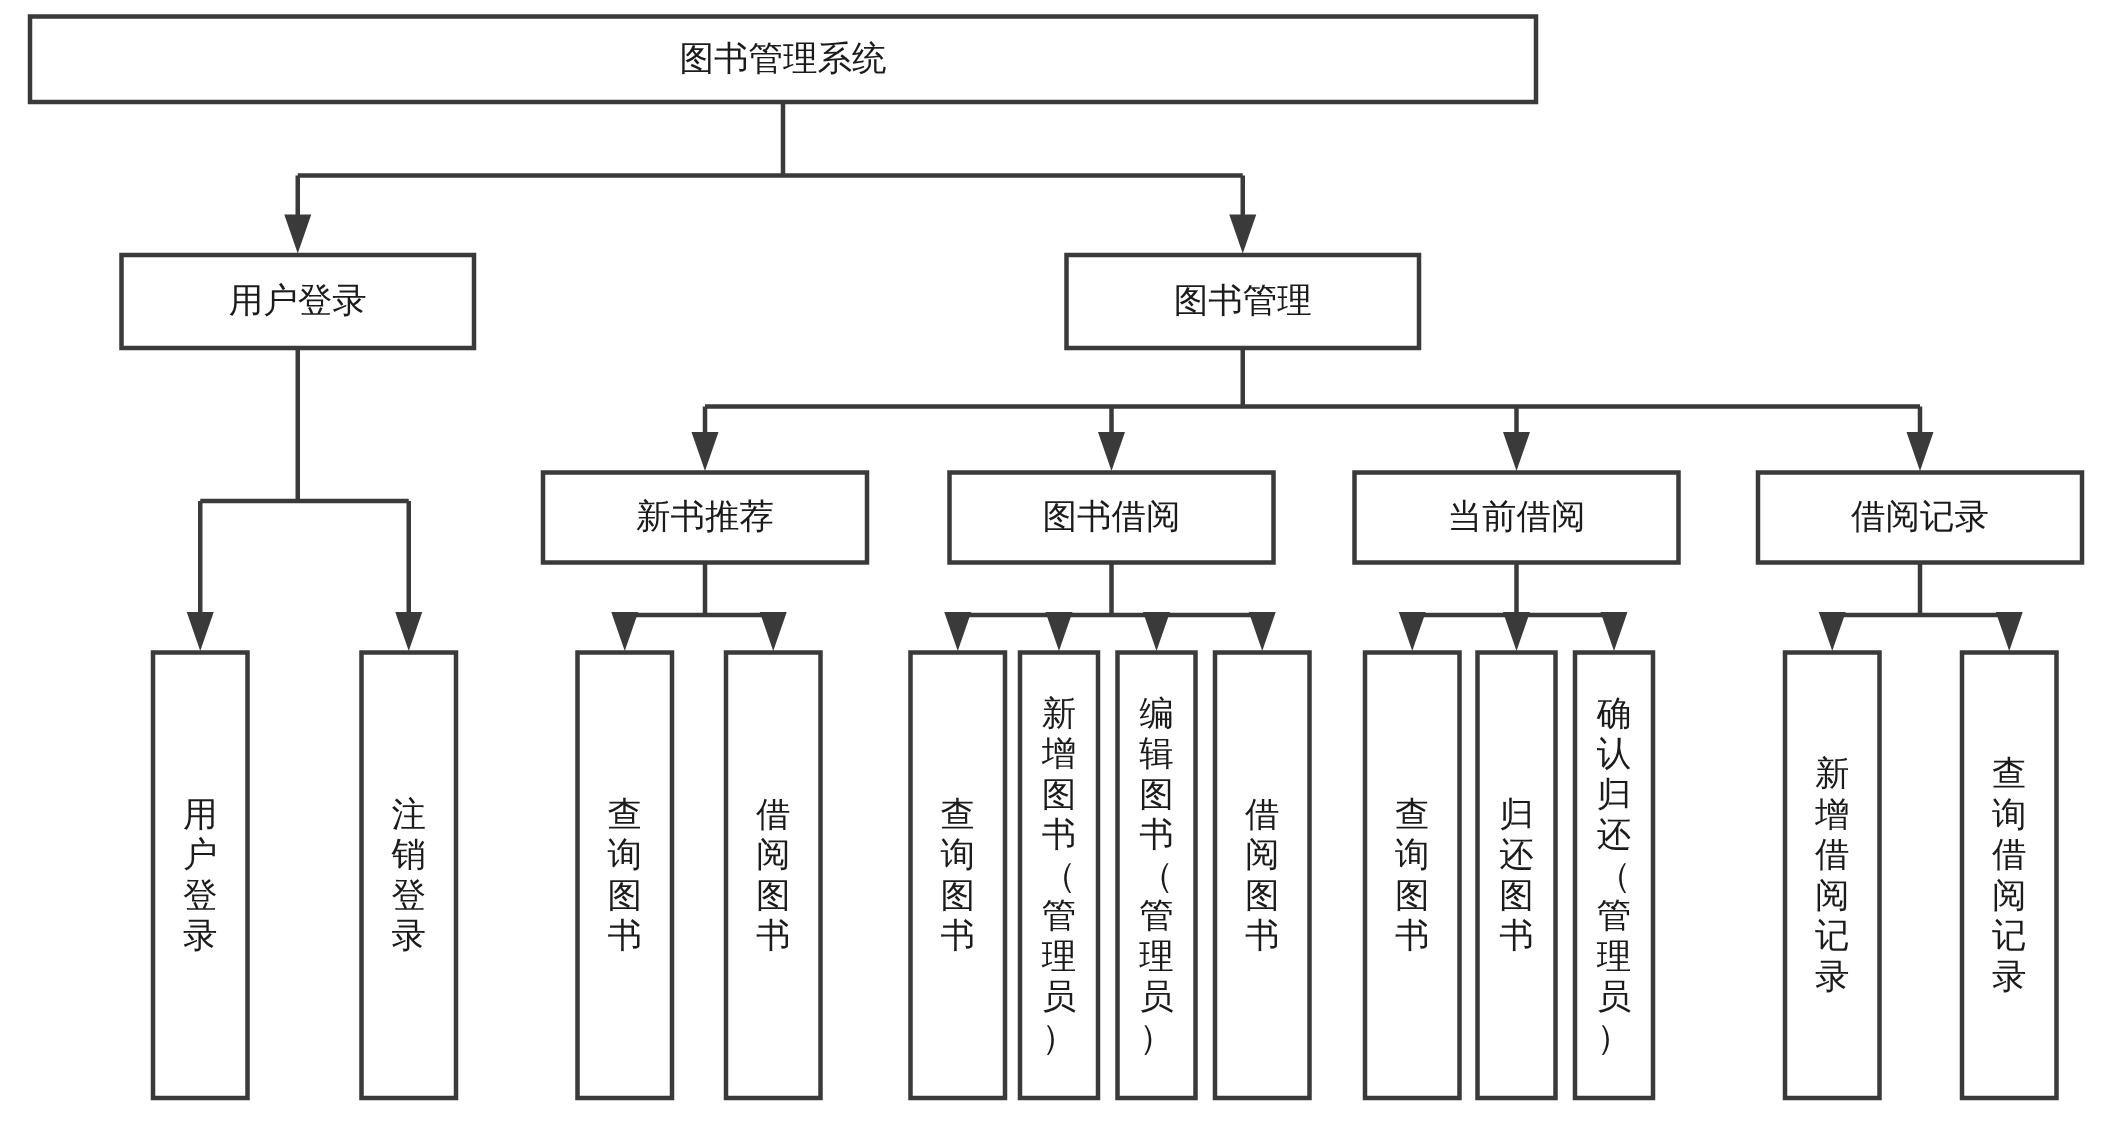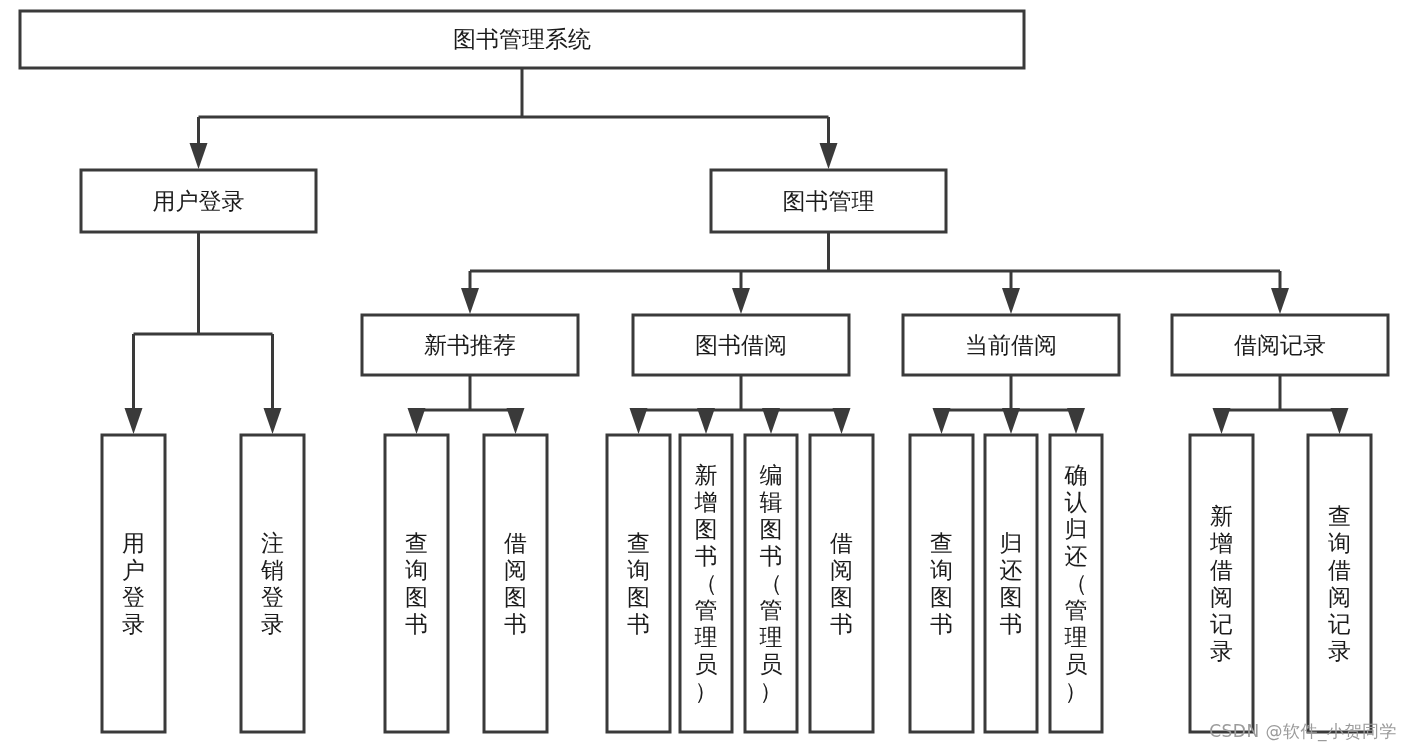--- a/index.html
+++ b/index.html
@@ -203,14 +203,13 @@
         <g>
           <rect x="1190" y="435" width="63" height="297" class="node-box"></rect>
           <text x="1221.5" y="523.56" class="node-label-v"><tspan x="1221.5" dy="0">新</tspan><tspan x="1221.5" dy="27">增</tspan><tspan x="1221.5" dy="27">借</tspan><tspan x="1221.5" dy="27">阅</tspan><tspan x="1221.5" dy="27">记</tspan><tspan x="1221.5" dy="27">录</tspan></text>
         </g>
         <g>
           <rect x="1308" y="435" width="63" height="297" class="node-box"></rect>
           <text x="1339.5" y="523.56" class="node-label-v"><tspan x="1339.5" dy="0">查</tspan><tspan x="1339.5" dy="27">询</tspan><tspan x="1339.5" dy="27">借</tspan><tspan x="1339.5" dy="27">阅</tspan><tspan x="1339.5" dy="27">记</tspan><tspan x="1339.5" dy="27">录</tspan></text>
         </g>
       </g>
   </svg>
-  <div class="watermark">CSDN @软件_小贺同学</div>
 </div>
 
 </body></html>

